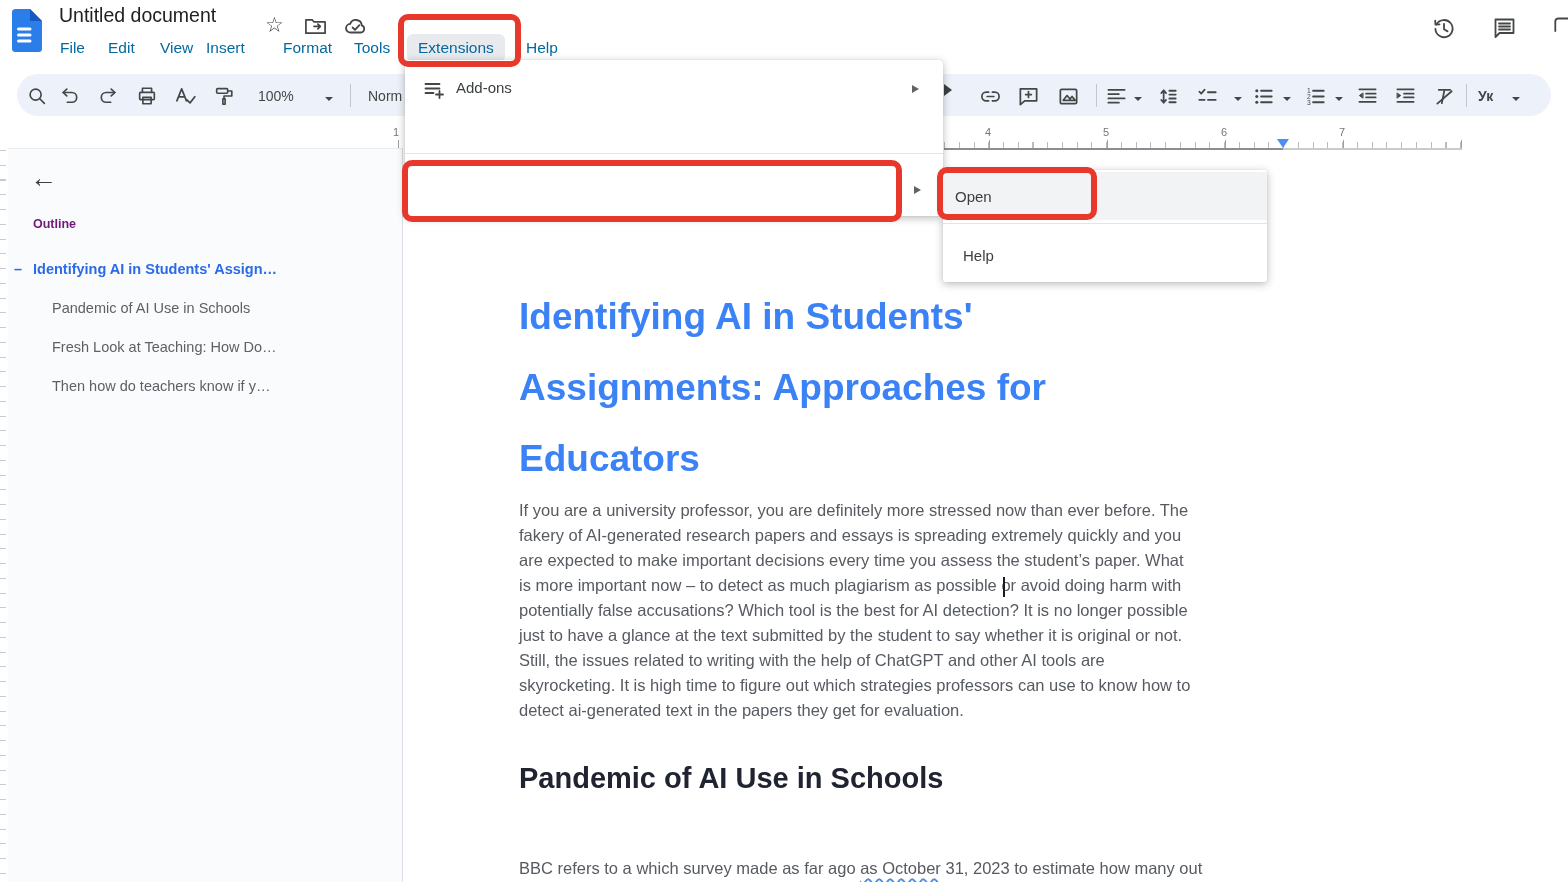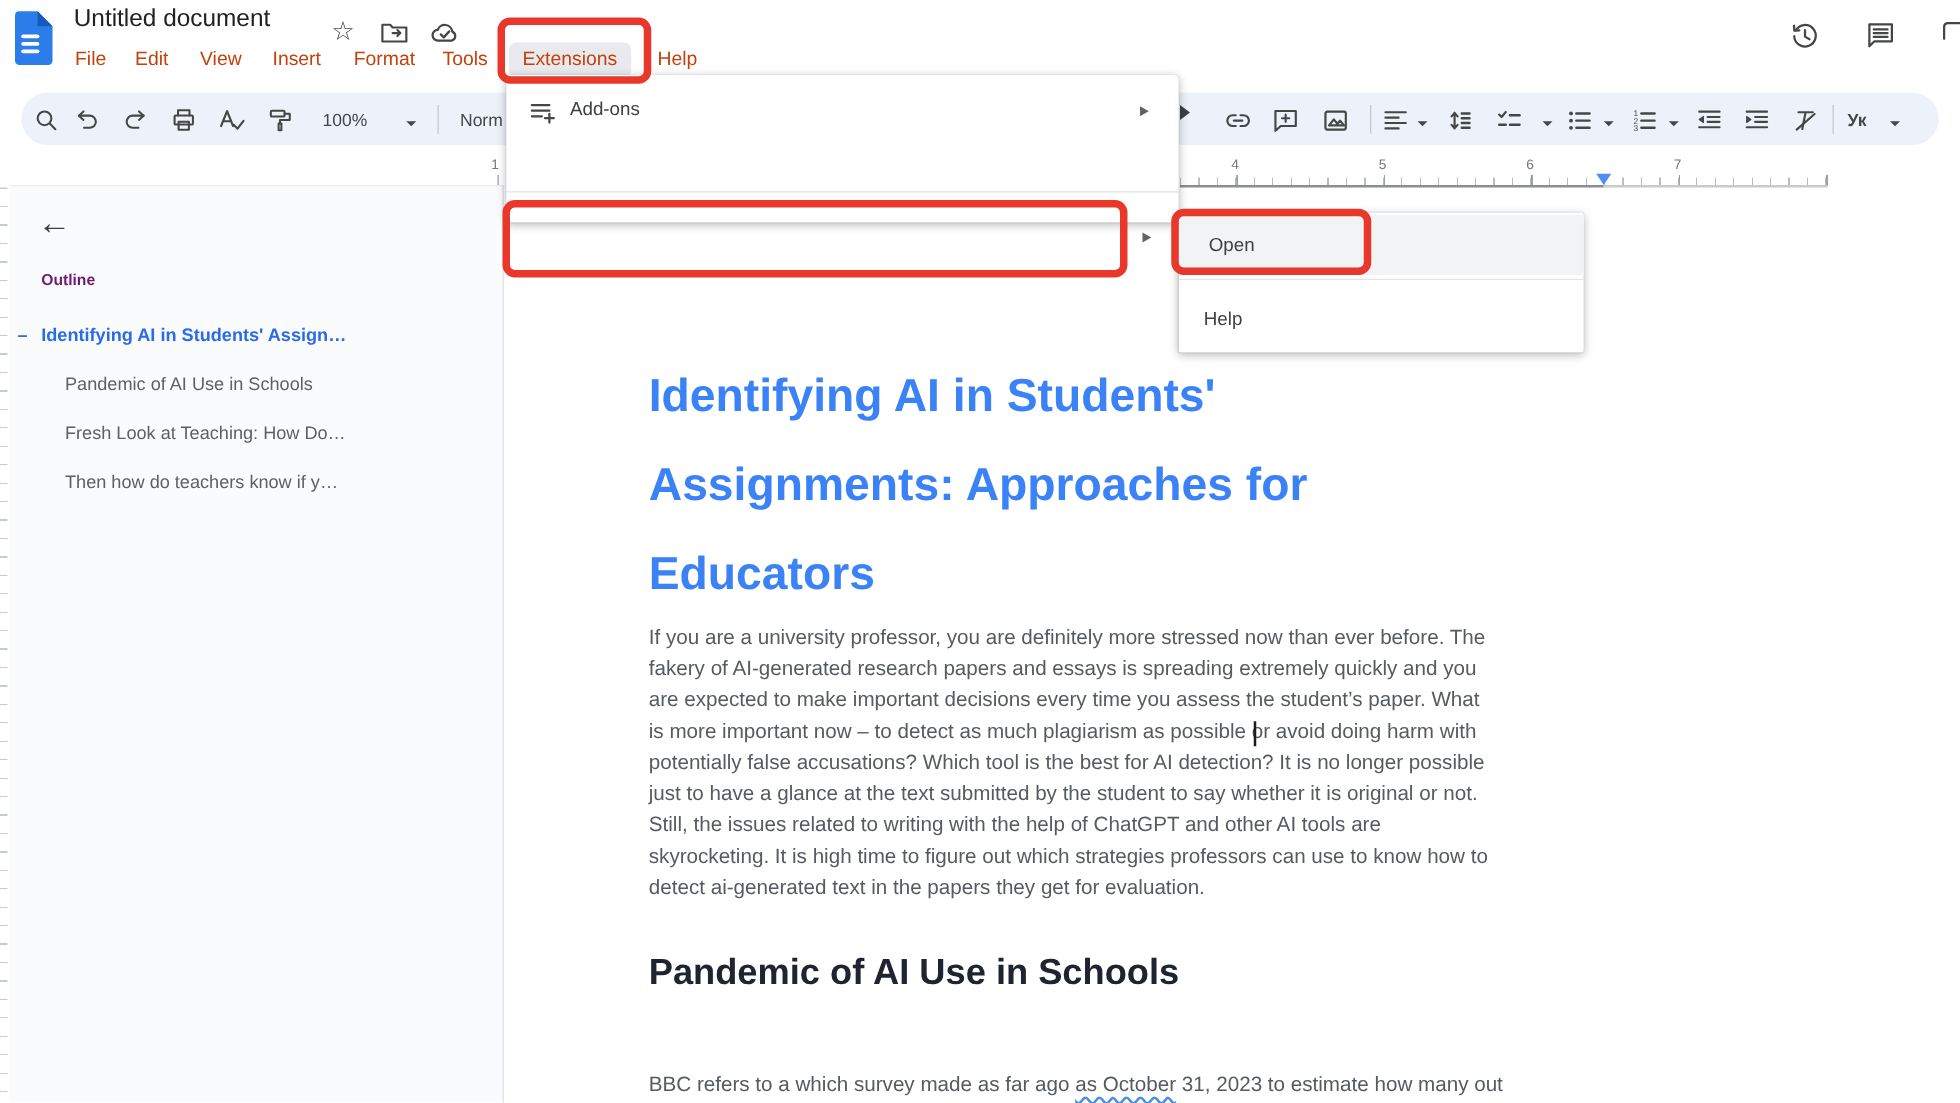--- a/index.html
+++ b/index.html
@@ -10,21 +10,21 @@
   html,body{width:1568px;height:882px;overflow:hidden;background:#fff;
     font-family:"Liberation Sans","DejaVu Sans",sans-serif;-webkit-font-smoothing:antialiased;}
   .abs{position:absolute;}
   svg{display:block;}
   .ic{stroke:#444746;fill:none;stroke-width:1.8;stroke-linecap:round;stroke-linejoin:round;}
   .tri-right{width:0;height:0;border-left:7px solid #5f6368;border-top:4.5px solid transparent;border-bottom:4.5px solid transparent;}
   .tri-down{width:0;height:0;border-top:4.5px solid #444746;border-left:4px solid transparent;border-right:4px solid transparent;}
   
   .topbar{left:0;top:0;width:1568px;height:62px;background:#fff;}
   .doc-title{left:59px;top:4px;font-size:19.5px;color:#202124;}
-  .menubar-item{top:34px;font-size:15.5px;color:#c2410c;padding:5px 2px;cursor:default;}
+  .menubar-item{top:34px;font-size:15.5px;color:#0369a1;padding:5px 2px;cursor:default;}
   .menubar-item.active{background:#e9eaee;border-radius:6px;padding:5px 11px;}
   
   .redbox{border:6px solid var(--annotation-red);border-radius:10px;z-index:60;pointer-events:none;}
   
   .toolbar-pill{left:17px;top:74px;width:1534px;height:42px;border-radius:21px;background:var(--toolbar-bg);}
   .tb{top:84px;width:24px;height:24px;display:flex;align-items:center;justify-content:center;}
   .tb-divider{top:84px;width:1px;height:23px;background:#c3c6cc;}
   .tb-text{top:88px;font-size:14px;color:#444746;}
   
   .ruler-num{top:126px;font-size:11px;color:#73777c;}
@@ -78,21 +78,21 @@
   <div class="abs" style="left:344px;top:17px;">
     <svg width="25" height="18" viewBox="0 0 25 18" class="ic">
       <path d="M6.5 15.5a4.3 4.3 0 0 1-.3-8.6 6 6 0 0 1 11.6 1.4 3.8 3.8 0 0 1-.4 7.2z"></path>
       <path d="M8.6 10.5l2.4 2.4 4.4-4.8"></path>
     </svg>
   </div>
 
   <div class="abs menubar-item" style="left:58px;">File</div>
   <div class="abs menubar-item" style="left:106px;">Edit</div>
   <div class="abs menubar-item" style="left:158px;">View</div>
-  <div class="abs menubar-item" style="left:216px;">Insert</div>
+  <div class="abs menubar-item" style="left:204px;">Insert</div>
   <div class="abs menubar-item" style="left:281px;">Format</div>
   <div class="abs menubar-item" style="left:352px;">Tools</div>
   <div class="abs menubar-item active" style="left:407px;">Extensions</div>
   <div class="abs menubar-item" style="left:524px;">Help</div>
 
   <div class="abs" style="left:1431px;top:16px;">
     <svg width="26" height="26" viewBox="0 0 26 26" class="ic" stroke-width="2">
       <path d="M5.6 8.2A8.6 8.6 0 1 1 4.4 13"></path>
       <path d="M4.2 4.6l.3 4 4-.3"></path>
       <path d="M13 8v5.3l3.6 2.1"></path>
@@ -286,21 +286,21 @@
 is more important now – to detect as much plagiarism as possible or avoid doing harm with
 potentially false accusations? Which tool is the best for AI detection? It is no longer possible
 just to have a glance at the text submitted by the student to say whether it is original or not.
 Still, the issues related to writing with the help of ChatGPT and other AI tools are
 skyrocketing. It is high time to figure out which strategies professors can use to know how to
 detect ai-generated text in the papers they get for evaluation.</div>
 <div class="abs caret"></div>
 <div class="abs h2">Pandemic of AI Use in Schools</div>
 <div class="abs lastline"><span>BBC refers to a which survey made as far ago </span><span class="squiggle">as October</span><span> 31, 2023 to estimate how many out</span></div>
 
-<div class="abs menu-panel" style="left:405px;top:60px;width:538px;height:118px;">
+<div class="abs menu-panel" style="left:405px;top:60px;width:538px;height:156px;">
 
   <div class="abs" style="left:0;top:10px;width:538px;height:40px;">
     <div class="abs" style="left:17px;top:8px;">
       <svg width="24" height="24" viewBox="0 0 24 24" class="ic" stroke-width="2">
           <path d="M3.5 6h14M3.5 10.5h14M3.5 15h8"></path>
           <path d="M17.5 13v7M14 16.5h7"></path>
         </svg>
     </div>
     <div class="abs menu-item-label" style="left:51px;top:9px;">Add-ons</div>
     <div class="abs tri-right" style="left:507px;top:15px;"></div>
@@ -308,21 +308,21 @@
 
   <div class="abs menu-sep" style="left:0;top:93px;width:538px;"></div>
 
   <div class="abs tri-right" style="left:509px;top:126px;"></div>
 </div>
 
 <div class="abs redbox" style="left:402px;top:160px;width:500px;height:62px;"></div>
 
 <div class="abs menu-panel" style="left:943px;top:170px;width:324px;height:112px;border-radius:2px;">
   <div class="abs hoverbg" style="left:0;top:2px;width:324px;height:48px;">
-    <div class="abs menu-item-label" style="left:24px;top:16px;">Open</div>
+    <div class="abs menu-item-label" style="left:12px;top:16px;">Open</div>
   </div>
   <div class="abs menu-sep" style="left:0;top:53px;width:324px;"></div>
   <div class="abs" style="left:0;top:61px;width:324px;height:48px;">
     <div class="abs menu-item-label" style="left:20px;top:16px;">Help</div>
   </div>
 </div>
 
 <div class="abs redbox" style="left:937px;top:167px;width:160px;height:53px;"></div>
 
 <div class="abs redbox" style="left:398px;top:14px;width:123px;height:53px;"></div>

